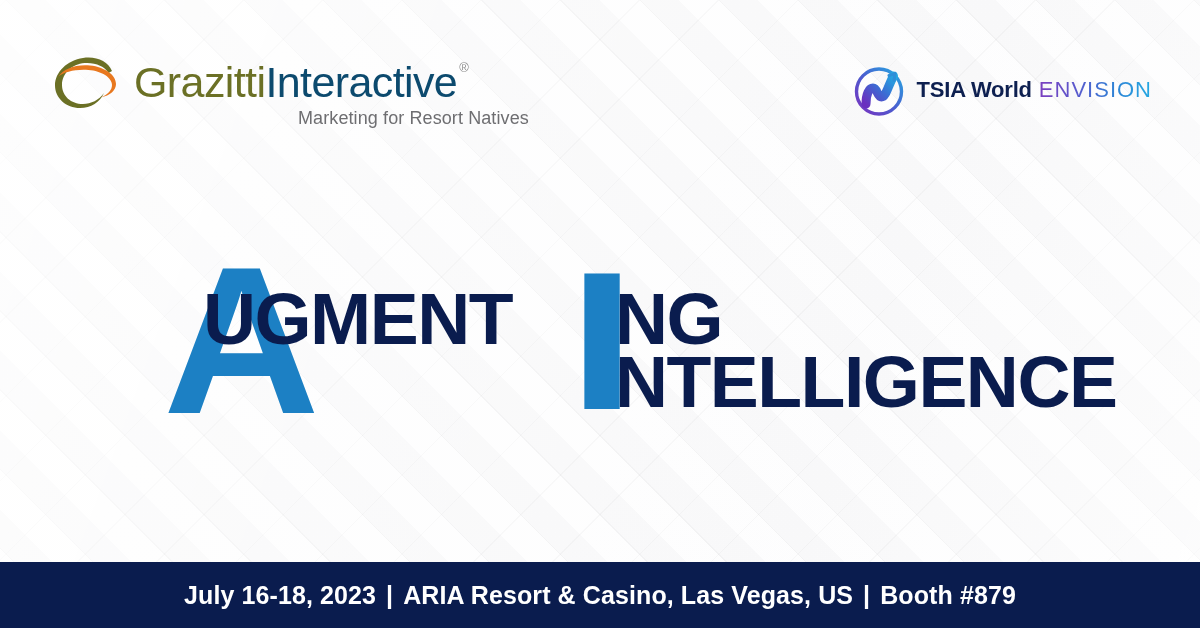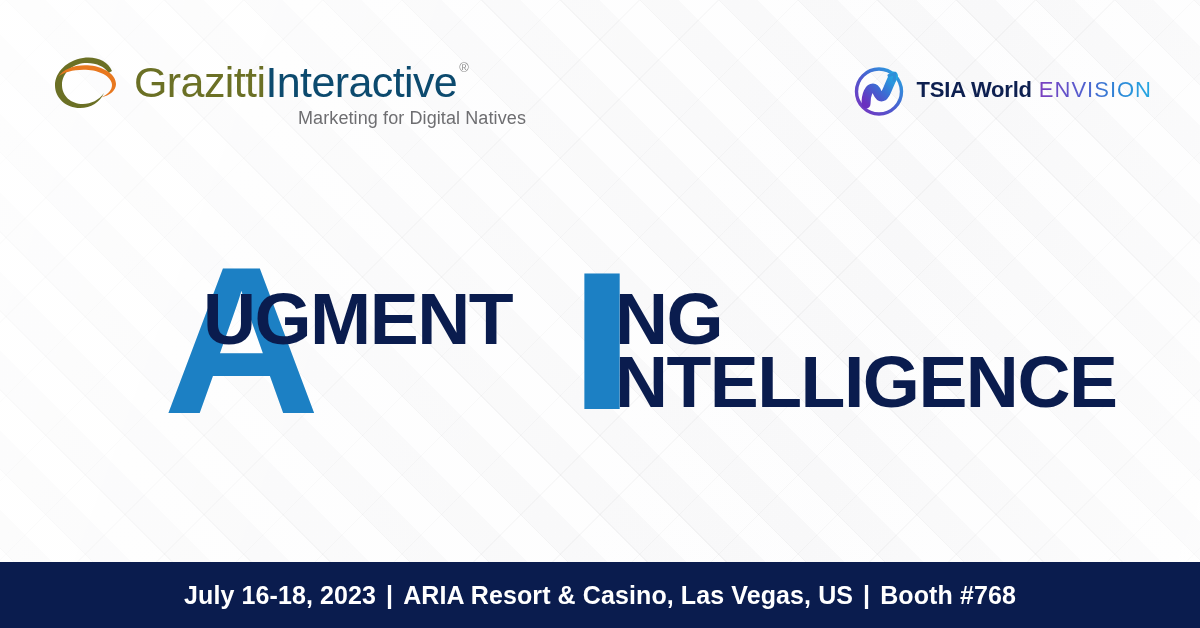--- a/index.html
+++ b/index.html
@@ -164,21 +164,21 @@
 
       <path d="M8.5 21.5 C13 14 26 9 40 10.5 C55 12 66 20 66 29
                C66 35.5 60 40.5 51 42.5 C58 39.5 62 35 62 30
                C62 22.5 51.5 16 38.5 15 C25.5 14 14 17 8.5 21.5 Z" fill="#e8781f"></path>
     </svg>
 
     <div class="grz-wordmark">
       <span class="grz-grazitti">Grazitti</span><span class="grz-interactive">Interactive</span><span class="grz-reg">®</span>
     </div>
 
-    <div class="grz-tagline">Marketing for Digital Natives</div>
+    <div class="grz-tagline">Marketing for Resort Natives</div>
   </div>
 
   <div class="tsia-logo">
 
     <svg class="tsia-icon" viewBox="0 0 53 53">
       <defs>
         <linearGradient id="tsiaRing" x1="0" y1="1" x2="1" y2="0">
           <stop offset="0%" stop-color="#7b2fbf"></stop>
           <stop offset="50%" stop-color="#4a5fd0"></stop>
           <stop offset="100%" stop-color="#23a9e2"></stop>
@@ -204,17 +204,17 @@
     <span class="dropcap dropcap-a">A</span>
     <span class="word-navy word-ugment">UGMENT</span>
     <span class="dropcap dropcap-i">I</span>
     <span class="word-navy word-ng">NG</span>
     <span class="word-navy word-ntell">NTELLIGENCE</span>
   </div>
 
 
   <div class="bottom-bar">
     <div class="bar-text">
-      <span>July 16-18, 2023</span><span class="bar-sep">|</span><span>ARIA Resort &amp; Casino, Las Vegas, US</span><span class="bar-sep">|</span><span>Booth #768</span>
+      <span>July 16-18, 2023</span><span class="bar-sep">|</span><span>ARIA Resort &amp; Casino, Las Vegas, US</span><span class="bar-sep">|</span><span>Booth #879</span>
     </div>
   </div>
 
 </div>
 
 </body></html>

